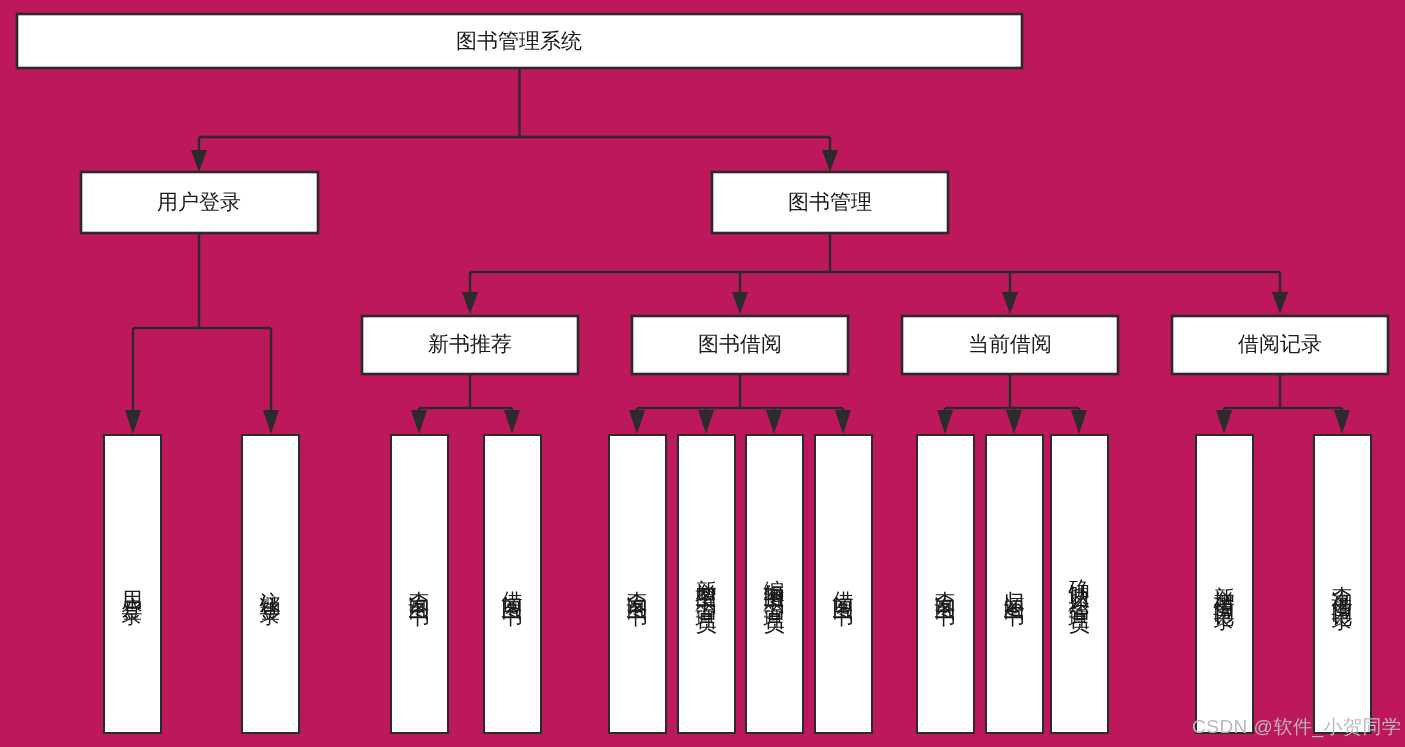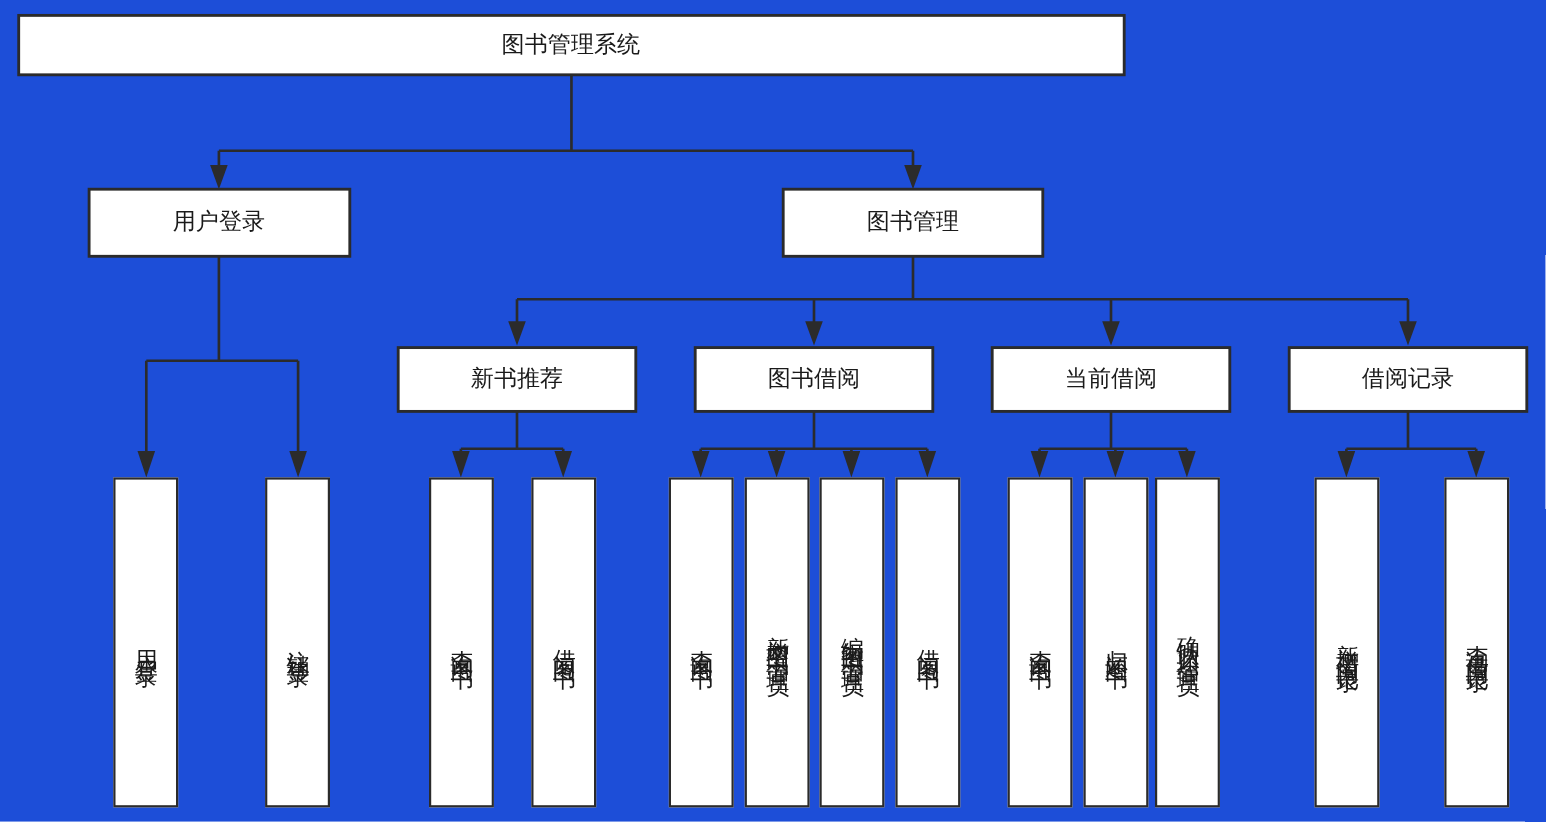--- a/index.html
+++ b/index.html
@@ -7,21 +7,21 @@
     padding: 0;
     background: #ffffff;
   }
   body {
     font-family: "Liberation Sans", "DejaVu Sans", sans-serif;
   }
   #diagram-root {
     position: relative;
     width: 1405px;
     height: 747px;
-    background: #1d4ed8;
+    background: #be185d;
     overflow: hidden;
   }
   svg.canvas {
     position: absolute;
     left: 0;
     top: 0;
     width: 1405px;
     height: 747px;
   }
   .node-box {
@@ -194,14 +194,15 @@
     <span class="v-text">确认归还（管理员）</span>
   </div>
 
   <div class="v-node" style="left:1195px; top:434px; width:59px; height:300px;">
     <span class="v-text">新增借阅记录</span>
   </div>
   <div class="v-node" style="left:1313px; top:434px; width:59px; height:300px;">
     <span class="v-text">查询借阅记录</span>
   </div>
 
+  <div class="watermark-text" style="left:1192px; top:714px;">CSDN @软件_小贺同学</div>
 
 </div>
 
 </body></html>

